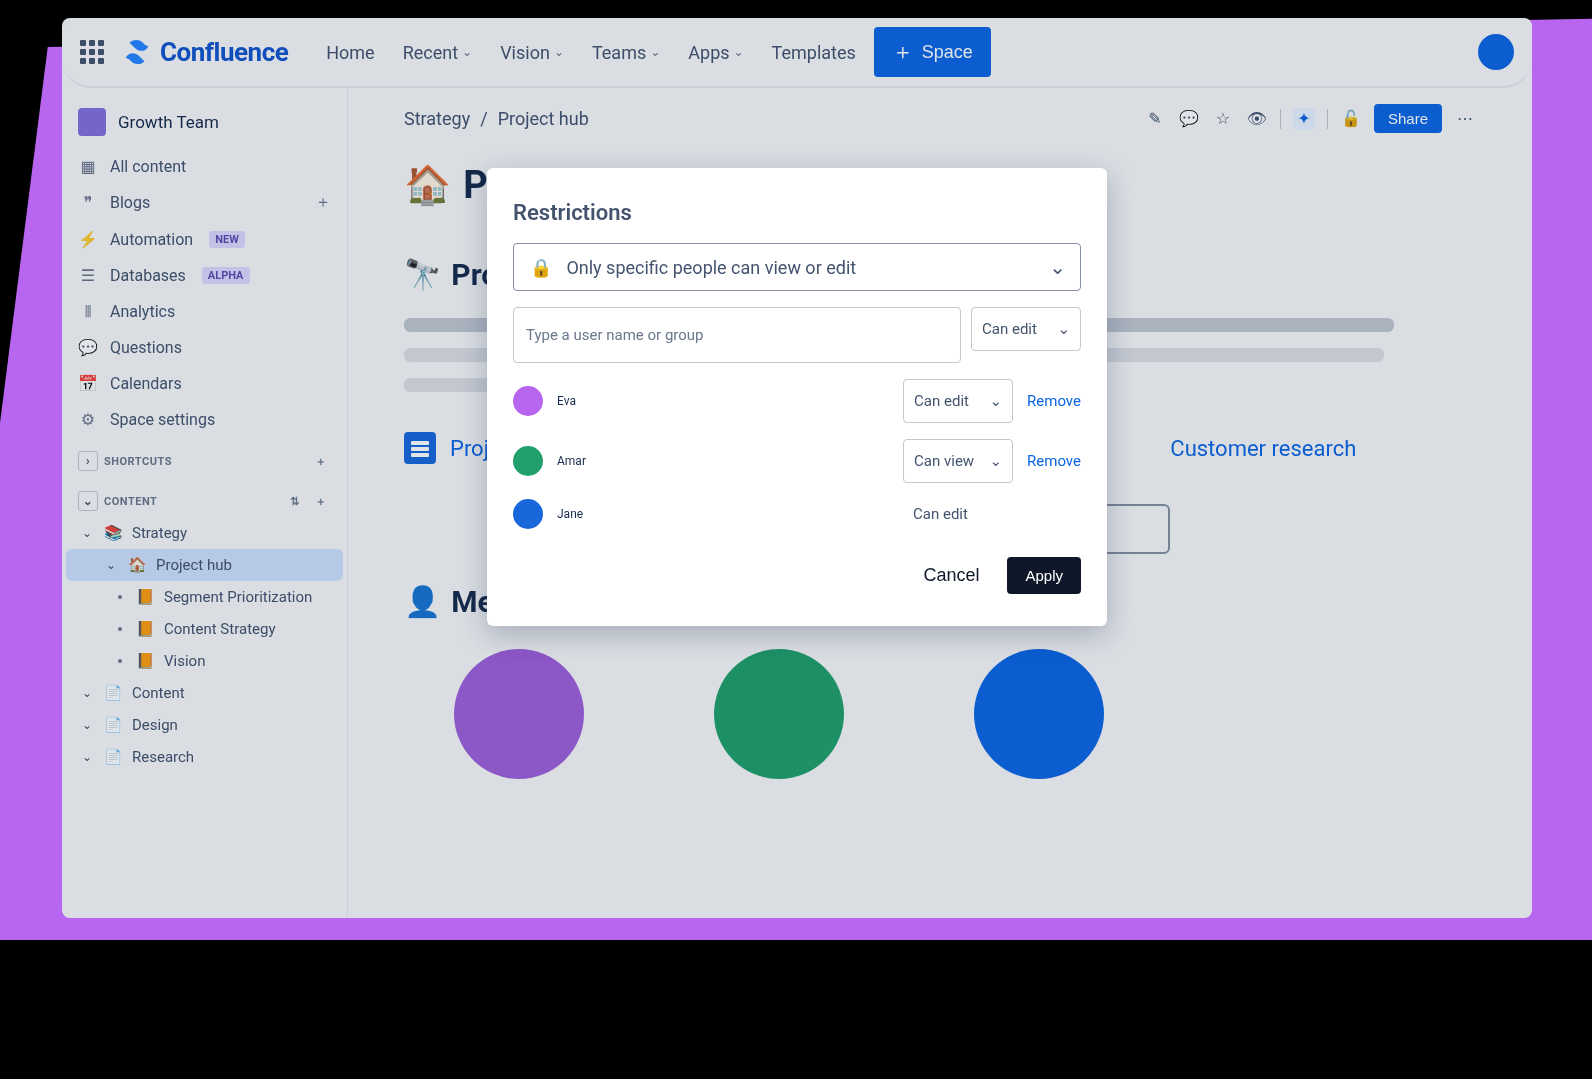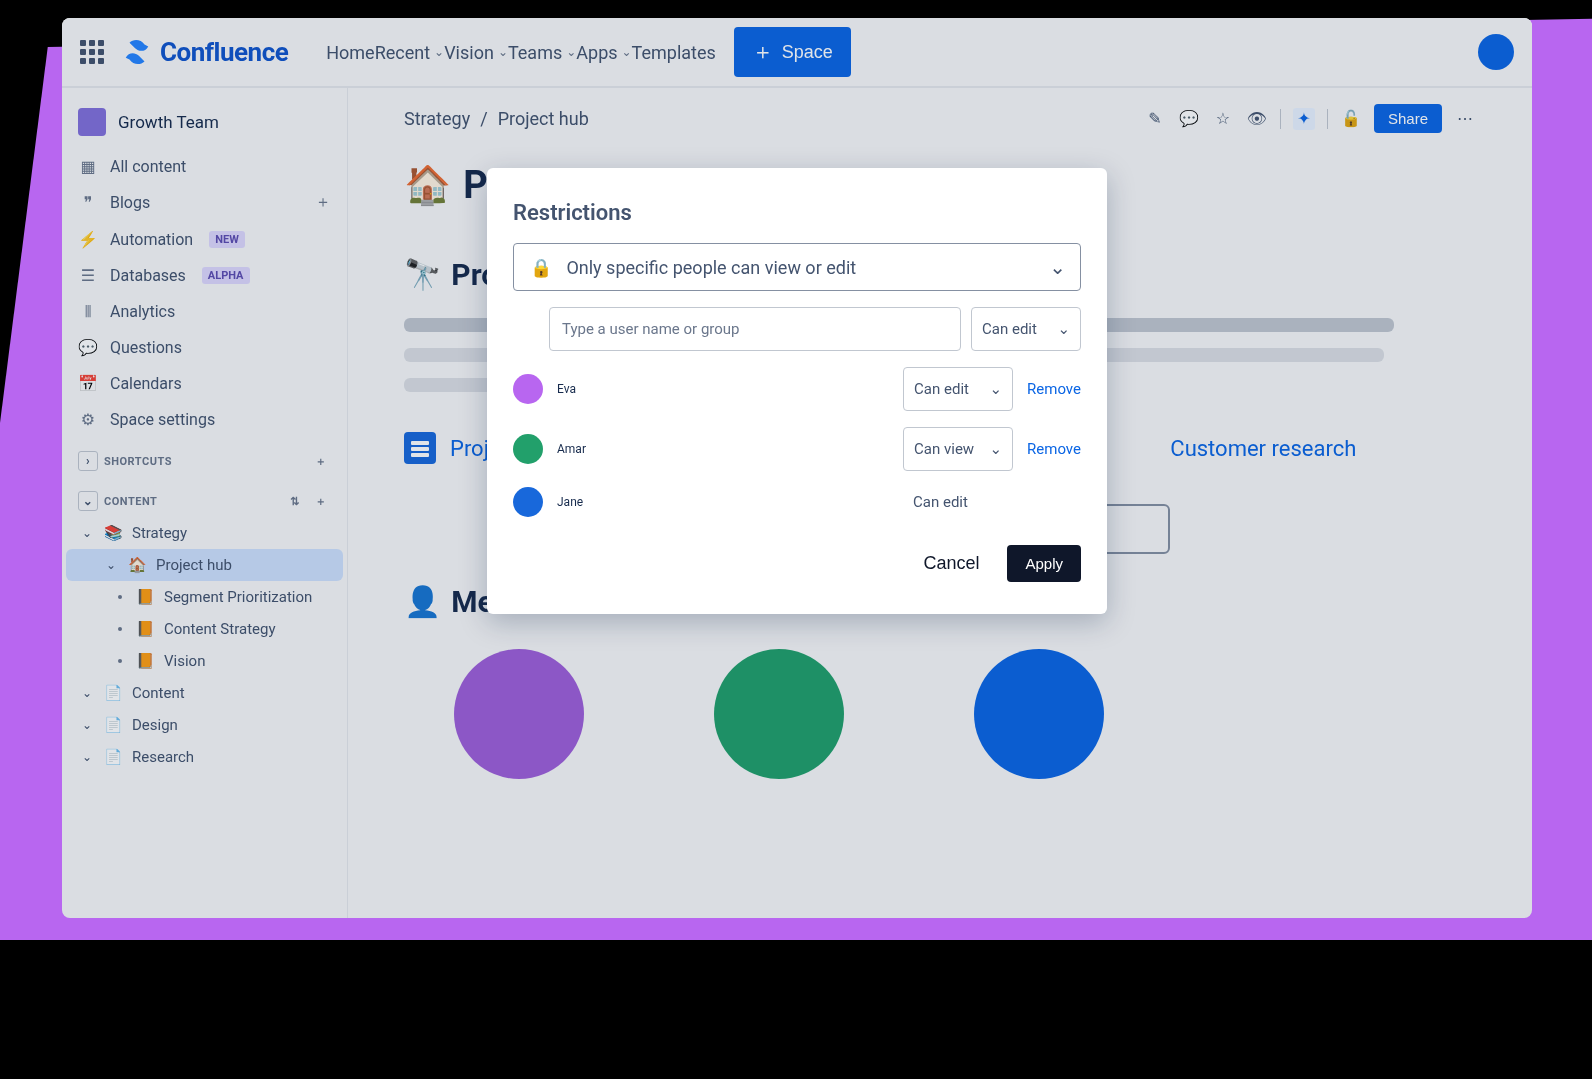--- a/index.html
+++ b/index.html
@@ -31,29 +31,30 @@
   }
   
   .topnav {
     height: 70px;
     border-bottom: 2px solid #e5e7ec;
     display: flex;
     align-items: center;
     padding: 0 18px;
     gap: 18px;
     background: #f7f8f9;
+    border-radius: 29px;
   }
   .waffle {
     width:24px; height:24px;
     display:grid; grid-template-columns:repeat(3,6px); grid-template-rows:repeat(3,6px); gap:3px;
   }
   .waffle span { background:#44546f; border-radius:1px; }
   .logo { display:flex; align-items:center; gap:8px; color:#1155cc; font-size:26px; font-weight:700; letter-spacing:-0.5px; }
   .logo svg { width:30px; height:30px; fill:#2684ff; }
-  .nav-links { display:flex; margin-left:20px; }
+  .nav-links { display:flex; gap:28px; margin-left:20px; }
   .nav-link { display:flex; align-items:center; gap:4px; color:#44546f; font-size:18px; cursor:pointer; }
   .chev { font-size:12px; color:#6b778c; }
   .create-btn {
     background:#0c66e4; color:#fff; border:none; padding:10px 18px; border-radius:4px;
     font-size:18px; font-weight:500; display:flex; align-items:center; gap:8px; cursor:pointer;
   }
   .spacer { flex:1; }
   .avatar { width:36px; height:36px; border-radius:50%; background:#0c66e4; }
   .avatar.lg { width:130px; height:130px; }
   
@@ -111,21 +112,21 @@
   }
   .modal {
     position:absolute; top:150px; left:50%; transform:translateX(-50%);
     width:620px; background:#fff; border-radius:6px; box-shadow:0 8px 28px rgba(9,30,66,0.25);
     padding:32px 26px;
   }
   .modal-title { font-size:22px; font-weight:600; color:#44546f; margin-bottom:18px; }
   .restrict-select { border:1.5px solid #8590a2; border-radius:4px; height:48px; display:flex; align-items:center; padding:0 40px 0 16px; gap:14px; color:#44546f; font-size:18px; position:relative; }
   .restrict-select::after { content:"⌄"; position:absolute; right:14px; color:#44546f; font-size:20px; }
   .add-row { display:flex; gap:10px; margin-top:16px; }
-  .user-input { flex:1; border:1.5px solid #c1c7d0; border-radius:4px; height:44px; padding:0 12px; font-size:15px; color:#6b778c; display:flex; align-items:center;margin-left:36px; }
+  .user-input { flex:1; border:1.5px solid #c1c7d0; border-radius:4px; height:56px; padding:0 12px; font-size:15px; color:#6b778c; display:flex; align-items:center; }
   .perm-select { width:110px; border:1.5px solid #c1c7d0; border-radius:4px; height:44px; display:flex; align-items:center; justify-content:space-between; padding:0 10px; font-size:15px; color:#44546f; }
   .user-row { display:flex; align-items:center; gap:14px; margin-top:16px; }
   .mini-av { width:30px; height:30px; border-radius:50%; }
   .uname { flex:1; color:#172b4d; font-size:12px; }
   .remove-link { color:#0c66e4; font-size:15px; cursor:pointer; }
   .static-perm { width:110px; padding:0 10px; color:#44546f; font-size:15px; }
   .modal-footer { display:flex; justify-content:flex-end; gap:14px; margin-top:28px; }
   .btn-sec { background:transparent; border:none; color:#0f172a; font-size:18px; padding:8px 14px; cursor:pointer; }
   .btn-pri { background:#0f172a; border:none; color:#fff; font-size:15px; padding:9px 18px; border-radius:4px; cursor:pointer; }
 </style>

